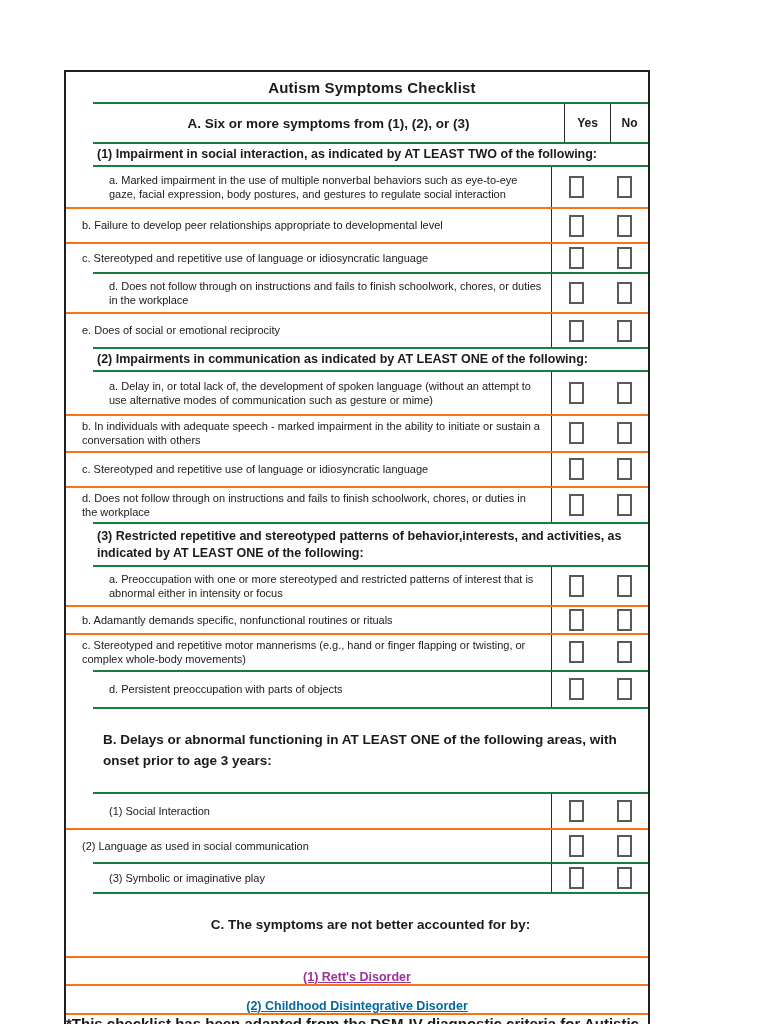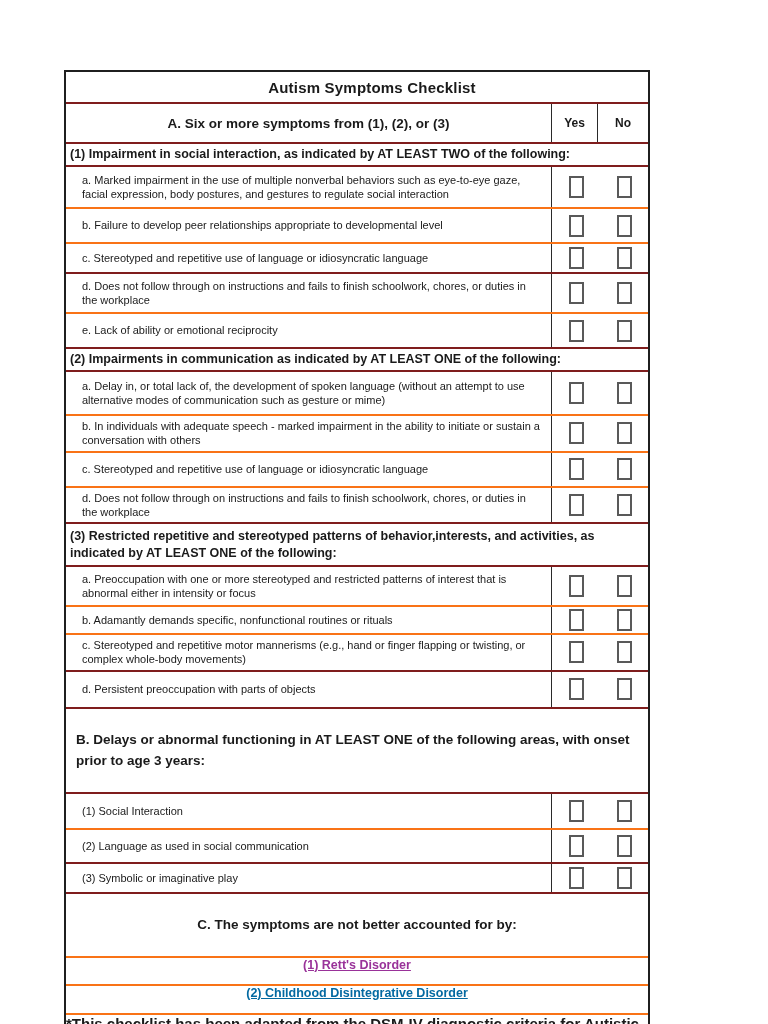--- a/index.html
+++ b/index.html
@@ -2,47 +2,47 @@
 <html><head>
 <meta charset="utf-8">
 <style>
   html,body{margin:0;padding:0;background:#ffffff;}
   .canvas{position:relative;width:768px;height:1024px;background:#ffffff;overflow:hidden;
           font-family:"Liberation Sans","DejaVu Sans",sans-serif;color:#1a1a1a;}
   .sheet{position:absolute;left:64px;top:70px;width:586px;background:#fff;
          border:2px solid #1f1f1f;box-sizing:border-box;}
   .row{display:flex;align-items:stretch;box-sizing:border-box;}
   .bt1{border-top:2px solid #f97316;}
-  .bt2{border-top:2px solid #7f1d1d;}
+  .bt2{border-top:2px solid #15803d;margin-left:27px;}
   
   .title-row{min-height:30px;display:flex;align-items:center;justify-content:center;
              font-weight:bold;font-size:15px;letter-spacing:.2px;padding-left:30px;}
   .ahead-text{flex:1;display:flex;align-items:center;justify-content:center;
               font-weight:bold;font-size:13.5px;box-sizing:border-box;}
   .ahead-row{min-height:40px;}
   .yn-cell{display:flex;align-items:center;justify-content:center;font-weight:bold;
            font-size:12px;border-left:1px solid #2a2a2a;box-sizing:border-box;}
-  .yes-w{width:46px;} .no-w{width:51px;}
+  .yes-w{width:46px;} .no-w{width:38px;}
   
   .sec-head{min-height:23px;display:flex;align-items:center;font-weight:bold;
             font-size:12.5px;padding:2px 4px;box-sizing:border-box;line-height:1.35;}
   
   .item-text{flex:1;display:flex;align-items:center;font-size:11px;line-height:1.3;
              padding:3px 8px 3px 16px;box-sizing:border-box;}
   .boxcol{width:97px;border-left:1px solid #2a2a2a;display:flex;box-sizing:border-box;}
   .boxhalf{flex:1;display:flex;align-items:center;justify-content:center;}
   .checkbox{width:15px;height:22px;border:2px solid #595959;background:#fff;box-sizing:border-box;}.h26{min-height:26px}.h27{min-height:27px}.h28{min-height:28px}
   .h30{min-height:30px}.h32{min-height:32px}.h34{min-height:34px}.h35{min-height:35px}
   .h36{min-height:36px}.h37{min-height:37px}.h40{min-height:40px}.h42{min-height:42px}
   .h43{min-height:43px}.h44{min-height:44px}.h45{min-height:45px}
   
   .big-head{display:flex;align-items:center;justify-content:center;text-align:left;
             font-weight:bold;font-size:13.5px;line-height:1.6;padding:20px 10px;box-sizing:border-box;}
   
-  .link-row{display:flex;align-items:flex-start;justify-content:center;}
+  .link-row{display:flex;align-items:flex-end;justify-content:center;}
   .doc-link{font-weight:bold;font-size:12.5px;text-decoration:underline;cursor:pointer;}
   
   .foot-row{min-height:15px;display:flex;align-items:center;justify-content:center;
             font-weight:bold;font-size:15px;}
 </style>
 </head>
 <body>
 
 <div class="canvas">
   <div class="sheet">
@@ -95,21 +95,21 @@
       <div class="boxcol">
         <div class="boxhalf">
             <span class="checkbox"></span>
           </div>
         <div class="boxhalf">
             <span class="checkbox"></span>
           </div>
       </div>
     </div>
     <div class="row h35 bt1">
-      <div class="item-text">e. Lack of ability or emotional reciprocity</div>
+      <div class="item-text">e. Does of social or emotional reciprocity</div>
       <div class="boxcol">
         <div class="boxhalf">
             <span class="checkbox"></span>
           </div>
         <div class="boxhalf">
             <span class="checkbox"></span>
           </div>
       </div>
     </div>
 

